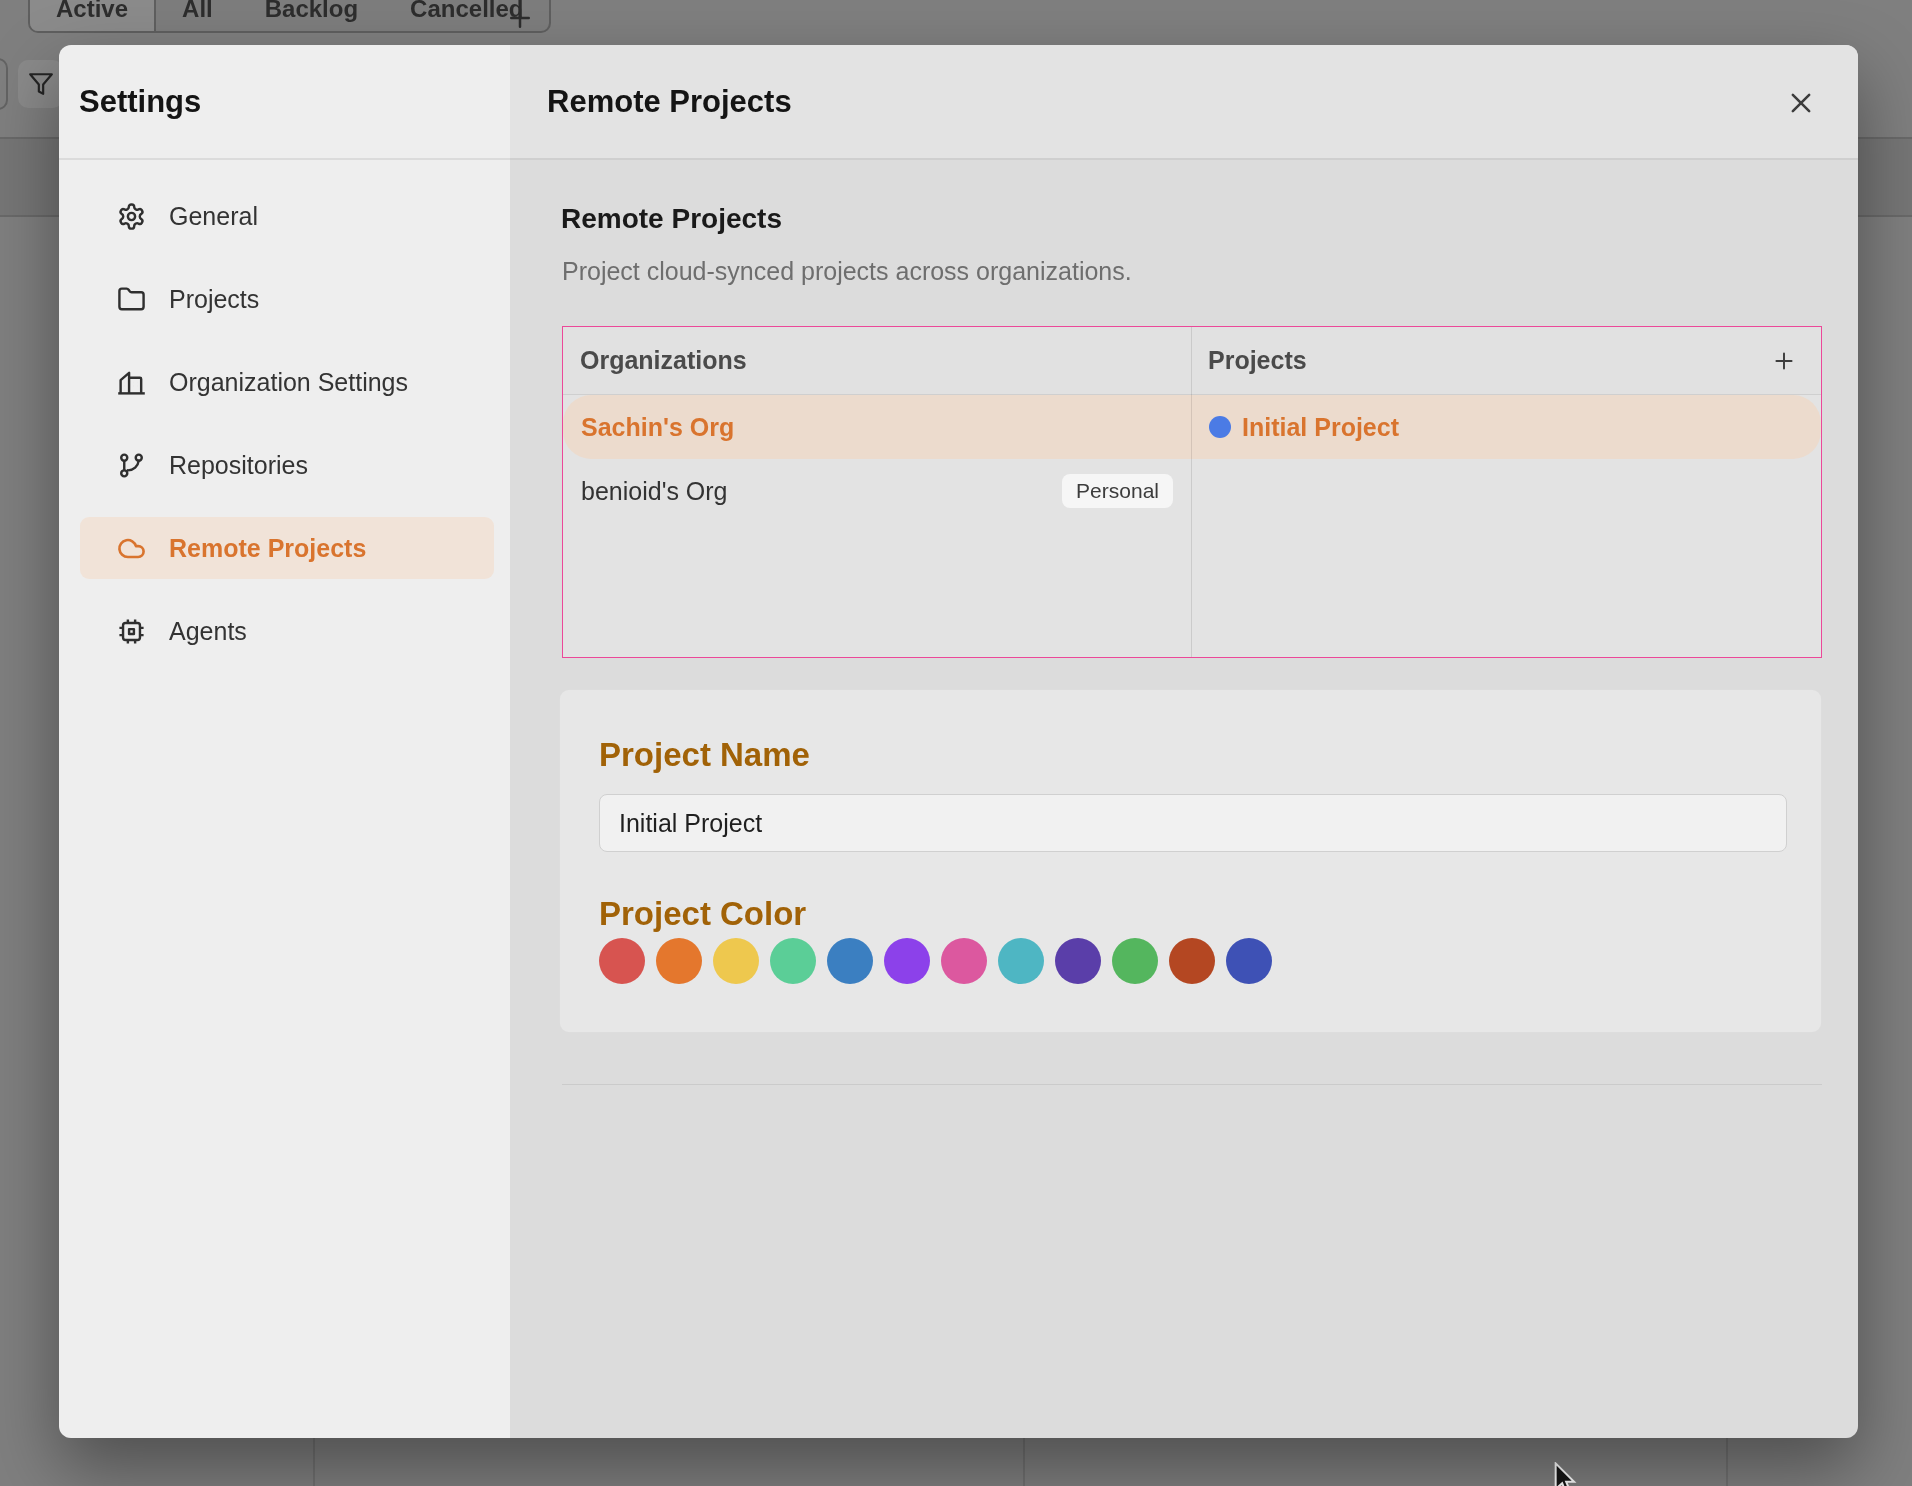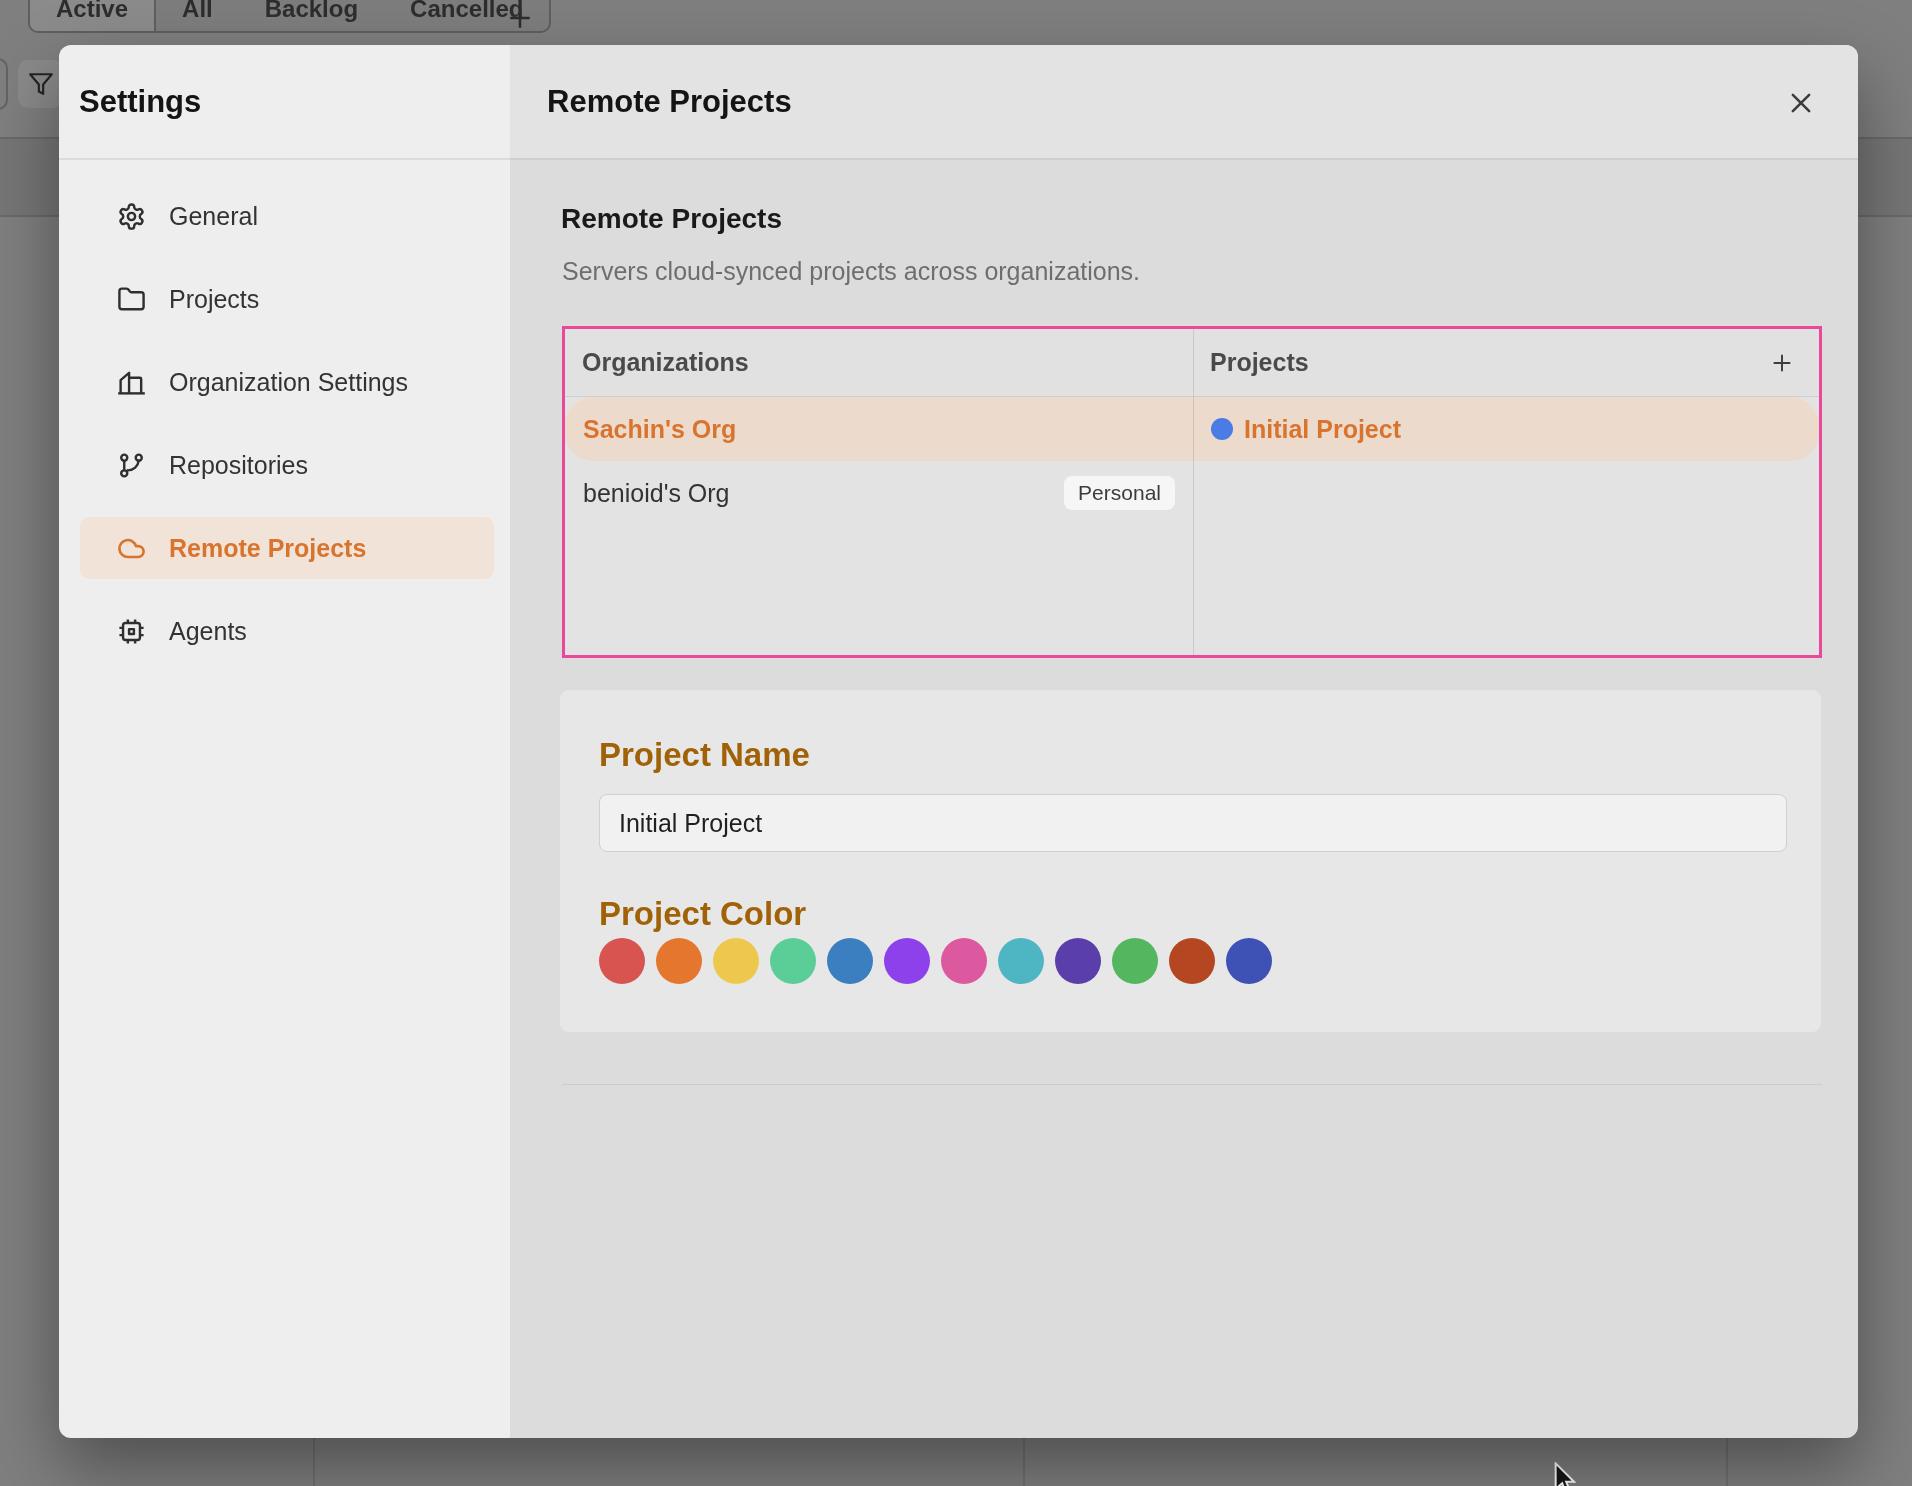--- a/index.html
+++ b/index.html
@@ -36,21 +36,21 @@
   .main-header{height:115px;background:#e3e3e3;border-bottom:2px solid #cfcfcf;position:relative;
                display:flex;align-items:center;padding-left:37px;flex:0 0 auto;}
   .main-title{font-size:31px;font-weight:700;color:#141414;}
   .close-btn{position:absolute;right:37px;top:38px;width:40px;height:40px;display:flex;align-items:center;justify-content:center;}
   .main-content{position:relative;flex:1;}
 
   .sec-title{position:absolute;left:51px;top:43px;font-size:28px;font-weight:700;color:#1a1a1a;}
   .sec-sub{position:absolute;left:52px;top:97px;font-size:25px;color:#6e6e6e;}
 
   .org-table{position:absolute;left:52px;top:166px;width:1260px;height:332px;background:#e3e3e3;
-             border:3px solid #ec4899;}
+             border:1px solid #ec4899;}
   .ot-coldiv{position:absolute;left:628px;top:0;bottom:0;width:1px;background:rgba(0,0,0,.10);z-index:3;}
   .ot-header{height:68px;background:#e1e1e1;border-bottom:1px solid #cfcfcf;display:flex;align-items:center;}
   .ot-h-left{width:628px;padding-left:17px;font-size:25px;font-weight:700;color:#4a4a4a;}
   .ot-h-right{flex:1;padding-left:17px;font-size:25px;font-weight:700;color:#4a4a4a;display:flex;align-items:center;}
   .ot-add{margin-left:auto;margin-right:20px;width:34px;height:34px;display:flex;align-items:center;justify-content:center;}
   .ot-row{height:64px;display:flex;align-items:center;font-size:25px;color:#333;}
   .ot-row.selected{background:#ecdbcd;border-radius:28px;}
   .ot-cell-l{width:628px;padding:0 18px;display:flex;align-items:center;}
   .ot-cell-r{flex:1;padding:0 18px;display:flex;align-items:center;gap:11px;}
   .org-selected-name{color:#d9742e;font-weight:700;}
@@ -172,21 +172,21 @@
         <div class="main-title">Remote Projects</div>
         <div class="close-btn">
           <svg class="icn" width="28" height="28" viewBox="0 0 24 24" fill="none" stroke="#3d3d3d" stroke-width="2.2" stroke-linecap="round">
               <path d="M5 5l14 14M19 5L5 19"></path>
             </svg>
         </div>
       </div>
 
       <div class="main-content">
         <div class="sec-title">Remote Projects</div>
-        <div class="sec-sub">Servers cloud-synced projects across organizations.</div>
+        <div class="sec-sub">Project cloud-synced projects across organizations.</div>
 
         <div class="org-table">
           <div class="ot-coldiv"></div>
           <div class="ot-header">
             <div class="ot-h-left">Organizations</div>
             <div class="ot-h-right">
               <span>Projects</span>
               <span class="ot-add">
                 <svg class="icn" width="26" height="26" viewBox="0 0 24 24" fill="none" stroke="#3d3d3d" stroke-width="1.8" stroke-linecap="round">
                     <path d="M12 5v14M5 12h14"></path>

